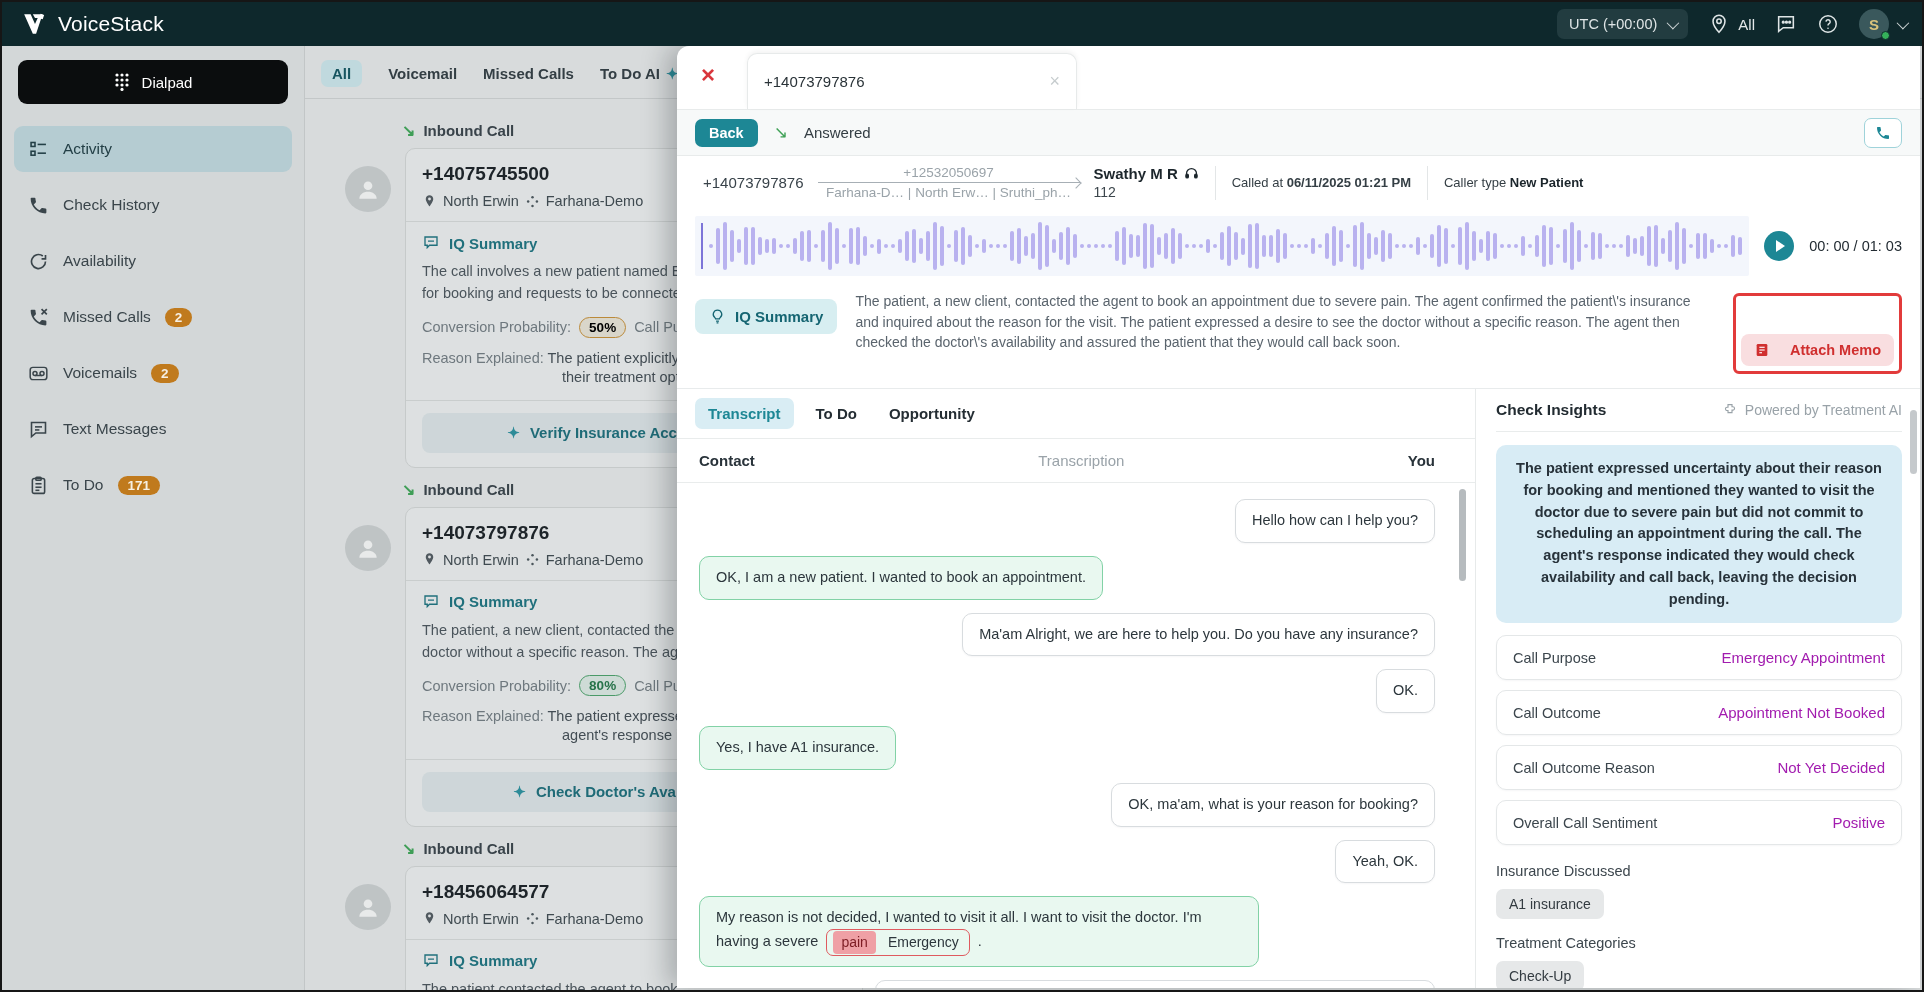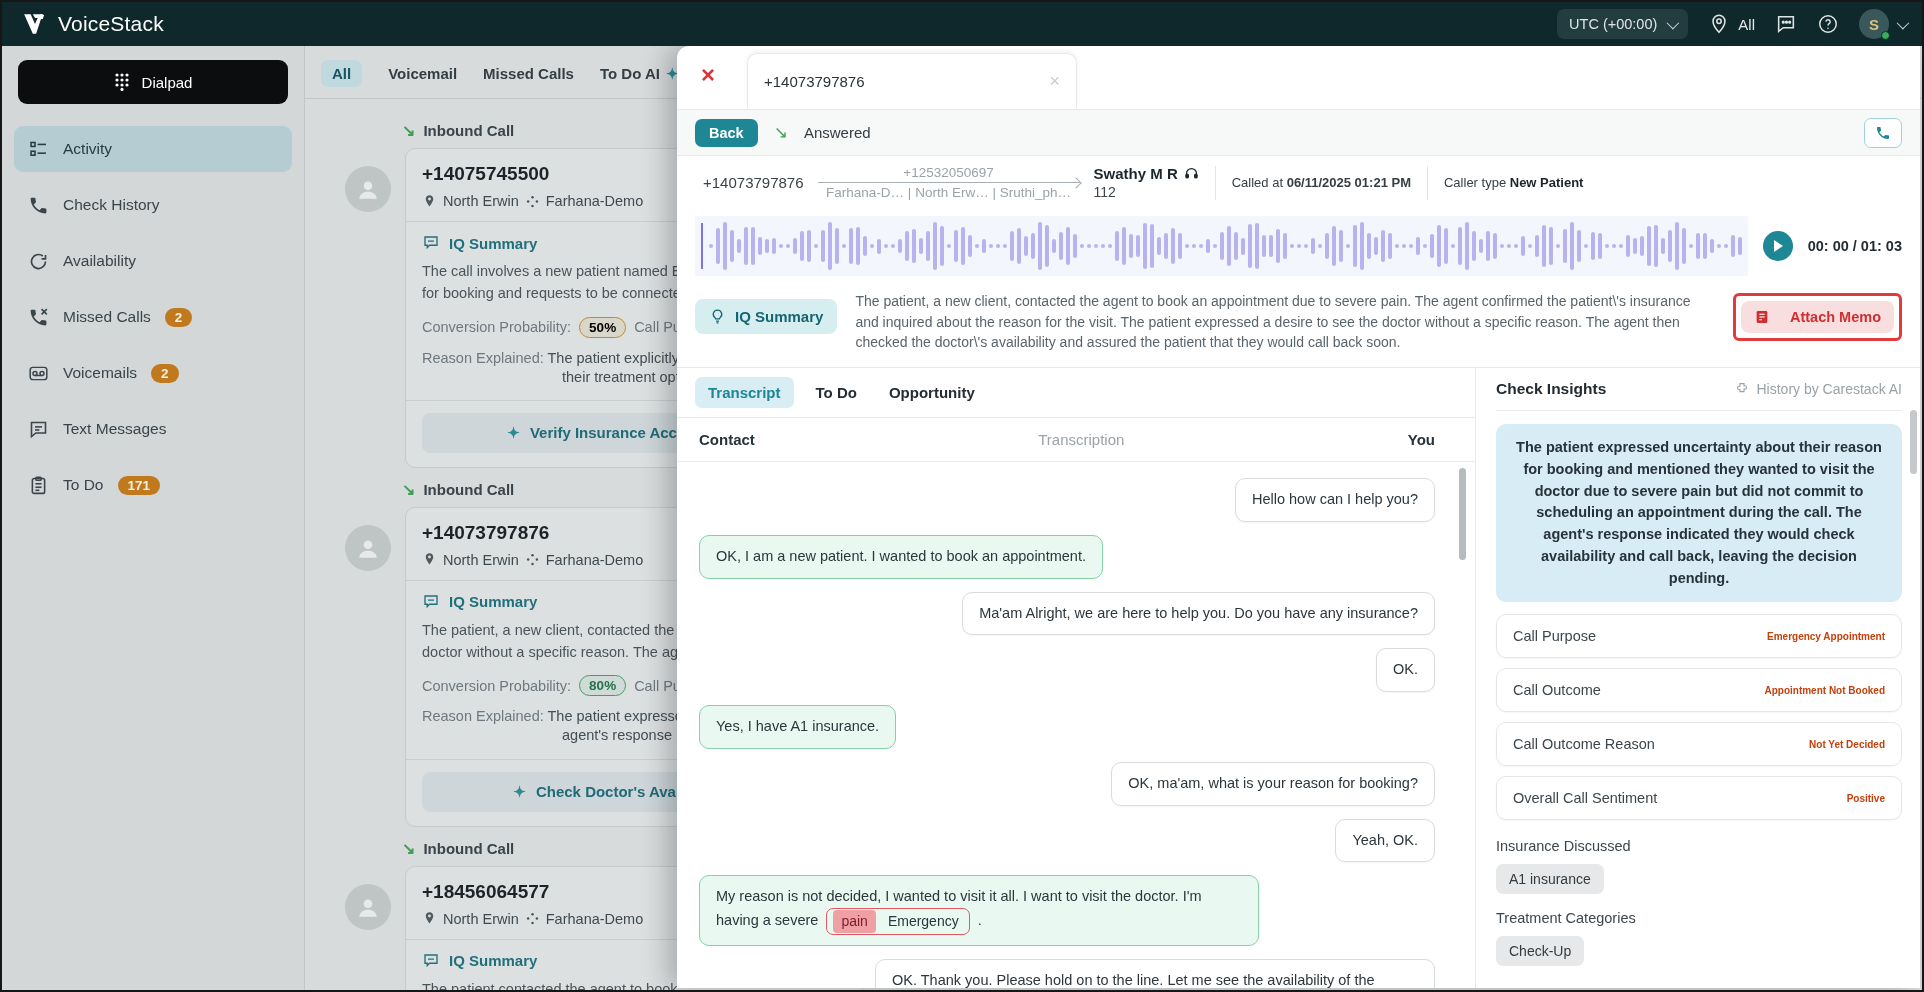--- a/index.html
+++ b/index.html
@@ -89,27 +89,27 @@
   .agent-name svg { width:15px; height:15px; }
   .agent-ext { font-size:14px; color:#3c464c; margin-top:2px; }
   .calledat,.ctype { font-size:13px; color:#343e44; white-space:nowrap; }
   .ctype b { color:#1b252b; }
   .wavestrip { height:74px; display:flex; align-items:center; padding:0 18px; flex:none; }
   .wave { flex:1; height:60px; background:#f3f6fc; display:flex; align-items:center; gap:3px; overflow:hidden; padding:0 6px; border-radius:2px; }
   .wcursor { width:2px; height:46px; background:#7d75d8; margin-right:3px; flex:none; }
   .wbar { width:4px; border-radius:2px; background:#b9b2ef; flex:none; }
   .play-btn { width:30px; height:30px; border-radius:50%; background:#1d8795; margin:0 15px; display:flex; align-items:center; justify-content:center; flex:none; }
   .play-tri { width:0; height:0; border-left:9px solid #fff; border-top:6px solid transparent; border-bottom:6px solid transparent; margin-left:2px; }
-  .ptime { font-size:14.5px; font-weight:bold; color:#232c33; white-space:nowrap; }
+  .ptime { font-size:14.5px; font-weight:normal; color:#232c33; white-space:nowrap; }
   .iqrow { display:flex; align-items:flex-start; padding:8px 18px 14px; gap:18px; flex:none; }
   .iq-pill { background:#d7eef1; color:#156572; font-size:15px; font-weight:600; border-radius:8px; padding:9px 14px; display:flex; align-items:center; gap:9px; margin-top:8px; flex:none; }
   .iq-pill svg { width:17px; height:17px; }
   .iq-text { flex:1; color:#5a646d; font-size:14px; line-height:1.48; max-width:890px; }
   .attach-wrap { margin-left:auto; border:3px solid #e23b3b; border-radius:6px; padding:5px; margin-top:2px; flex:none; }
-  .attach-btn { background:#f9dee0; color:#d02f2f; font-size:14.5px; font-weight:600; border-radius:8px; padding:8px 13px; display:flex; align-items:center; gap:20px; }
+  .attach-btn { background:#f9dee0; color:#d02f2f; font-size:14.5px; font-weight:600; border-radius:8px; padding:8px 13px; display:flex; align-items:center; gap:20px;margin-top:33px; }
   .attach-btn svg { width:16px; height:16px; }
 
   .mainrow { flex:1; display:flex; border-top:1px solid #e8ebec; overflow:hidden; }
   .transcript { flex:1; display:flex; flex-direction:column; position:relative; overflow:hidden; }
   .ttabs { display:flex; align-items:center; gap:12px; padding:9px 18px; border-bottom:1px solid #e9ecec; flex:none; }
   .tchip { font-size:15px; font-weight:600; color:#242d33; padding:7px 10px; white-space:nowrap; }
   .tchip.active { background:#d9edf4; color:#1d8795; border-radius:7px; padding:7px 13px; }
   .theader { height:44px; border-bottom:1px solid #e9ecec; display:flex; align-items:center; padding:0 40px 0 22px; flex:none; }
   .th-contact { font-size:15px; font-weight:bold; color:#29333a; }
   .th-mid { flex:1; text-align:center; font-size:15px; color:#9aa3a9; }
@@ -128,21 +128,21 @@
 
   .insights { width:444px; display:flex; flex-direction:column; padding:12px 18px 0 20px; overflow:hidden; flex:none; }
   .ins-head { display:flex; align-items:center; justify-content:space-between; padding-bottom:12px; border-bottom:1px solid #e9ecec; }
   .ins-title { font-size:15.5px; font-weight:bold; color:#222b31; }
   .powered { display:flex; align-items:center; gap:7px; color:#99a2a8; font-size:14px; }
   .powered svg { width:16px; height:16px; }
   .bluebox { margin-top:13px; background:#d8ecf5; border-radius:10px; padding:13px 16px; text-align:center; color:#27323a; font-size:14.5px; font-weight:600; line-height:1.5; }
   .fieldlist { margin-top:12px; }
   .fieldrow { border:1px solid #e4e7e8; border-radius:10px; padding:13px 16px; display:flex; align-items:center; justify-content:space-between; margin-bottom:10px; box-shadow:0 1px 2px rgba(16,24,40,.04); }
   .f-label { font-size:14.5px; color:#3c464d; }
-  .f-value { font-size:10px; font-weight:bold; color:#c2410c; }
+  .f-value { font-size:15px; font-weight:normal; color:#a21caf; }
   .grp { margin-top:8px; margin-bottom:16px; }
   .grp-label { font-size:14.5px; color:#3c464d; }
   .grp-chips { margin-top:10px; display:flex; gap:8px; }
   .chip { background:#e6e8e9; border-radius:7px; padding:7px 13px; font-size:14px; color:#333b41; }
   .ov-scroll { position:absolute; right:3px; top:364px; width:7px; height:64px; background:#c5c9cc; border-radius:4px; }
 </style>
 </head>
 <body>
 
 <div class="topbar">
@@ -726,21 +726,21 @@
       <div class="t-scroll"></div>
     </div>
     <div class="vsep"></div>
     <div class="insights">
       <div class="ins-head">
         <span class="ins-title">Check Insights</span>
         <span class="powered">
           <svg viewBox="0 0 24 24" fill="none" stroke="#99a2a8" stroke-width="1.7">
               <path d="M9 4h6v3.2h1.3a2.5 2.5 0 1 1 0 5H15V16H9v-3.2H7.7a2.5 2.5 0 1 1 0-5H9V4z"></path>
             </svg>
-          <span>History by Carestack AI</span>
+          <span>Powered by Treatment AI</span>
         </span>
       </div>
       <div class="bluebox">The patient expressed uncertainty about their reason for booking and mentioned they wanted to visit the doctor due to severe pain but did not commit to scheduling an appointment during the call. The agent's response indicated they would check availability and call back, leaving the decision pending.</div>
       <div class="fieldlist" id="insight-fields">
           <div class="fieldrow">
             <span class="f-label">Call Purpose</span>
             <span class="f-value">Emergency Appointment</span>
           </div>
           <div class="fieldrow">
             <span class="f-label">Call Outcome</span>

